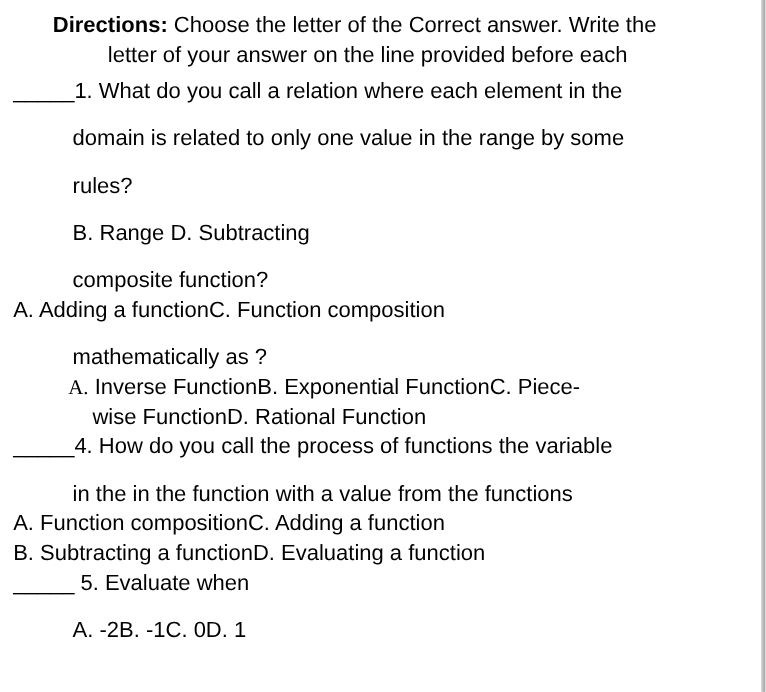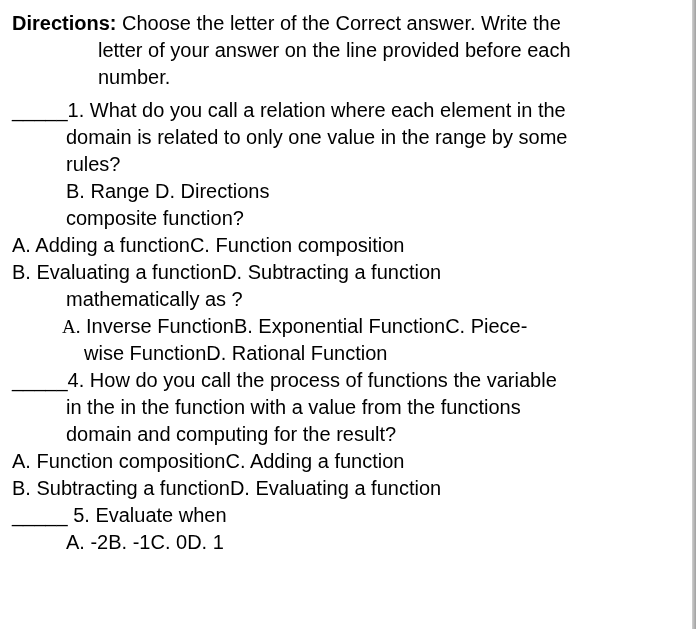--- a/index.html
+++ b/index.html
@@ -16,26 +16,28 @@
       background: #fff;
       padding: 10px 12px;
       line-height: 1.35;
       position: relative;
     }
     .directions {
       margin-bottom: 6px;
     }
     .directions-label {
       font-weight: bold;
+      margin-left: 36px;
     }
     .indent-block {
       padding-left: 86px;
     }
     .left-indent {
       padding-left: 54px;
+      margin-top: 16px;
     }
     .option-a-indent {
       padding-left: 50px;
     }
     .option-a-label {
       font-family: "Times New Roman", serif;
       font-size: 19px;
     }
     .right-border {
       position: absolute;
@@ -47,48 +49,45 @@
     }
   </style>
 </head>
 <body>
 
 <div>
 
   <div class="directions">
     <span class="directions-label">Directions:</span><span> Choose the letter of the Correct answer. Write the</span>
     <div class="indent-block">letter of your answer on the line provided before each</div>
-    <div class="indent-block">number.</div>
   </div>
 
   <div>
     <div>_____1. What do you call a relation where each element in the</div>
     <div class="left-indent">domain is related to only one value in the range by some</div>
     <div class="left-indent">rules?</div>
-    <div class="left-indent">B. Range D. Directions</div>
+    <div class="left-indent">B. Range D. Subtracting</div>
   </div>
 
   <div>
     <div class="left-indent">composite function?</div>
     <div>A. Adding a functionC. Function composition</div>
-    <div>B. Evaluating a functionD. Subtracting a function</div>
   </div>
 
   <div>
     <div class="left-indent">mathematically as ?</div>
     <div class="option-a-indent">
       <span class="option-a-label">A.</span><span>   Inverse FunctionB. Exponential FunctionC. Piece-</span>
     </div>
     <div style="padding-left: 72px;">wise FunctionD. Rational Function</div>
   </div>
 
   <div>
     <div>_____4. How do you call the process of functions the variable</div>
     <div class="left-indent">in the in the function with a value from the functions</div>
-    <div class="left-indent">domain and computing for the result?</div>
     <div>A. Function compositionC. Adding a function</div>
     <div>B. Subtracting a functionD. Evaluating a function</div>
   </div>
 
   <div>
     <div>_____ 5. Evaluate  when</div>
     <div class="left-indent">A. -2B. -1C. 0D. 1</div>
   </div>
 
 </div>

